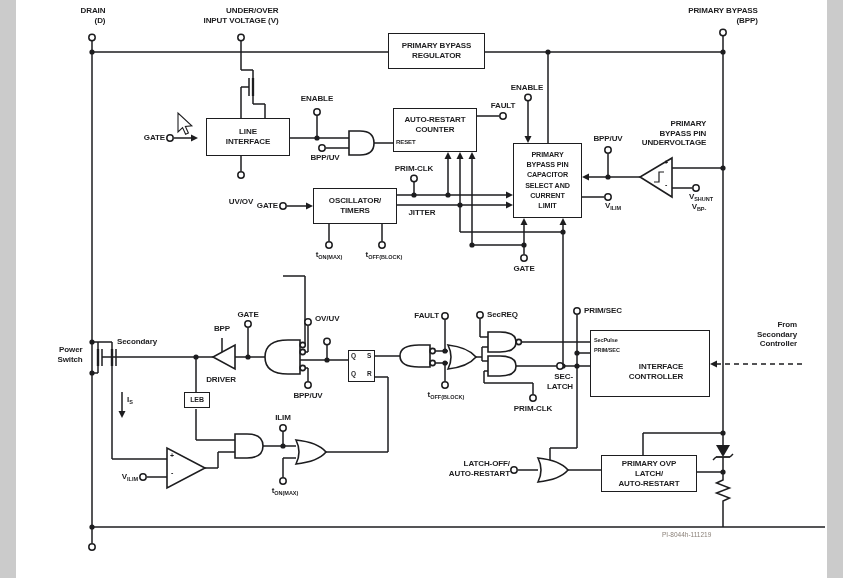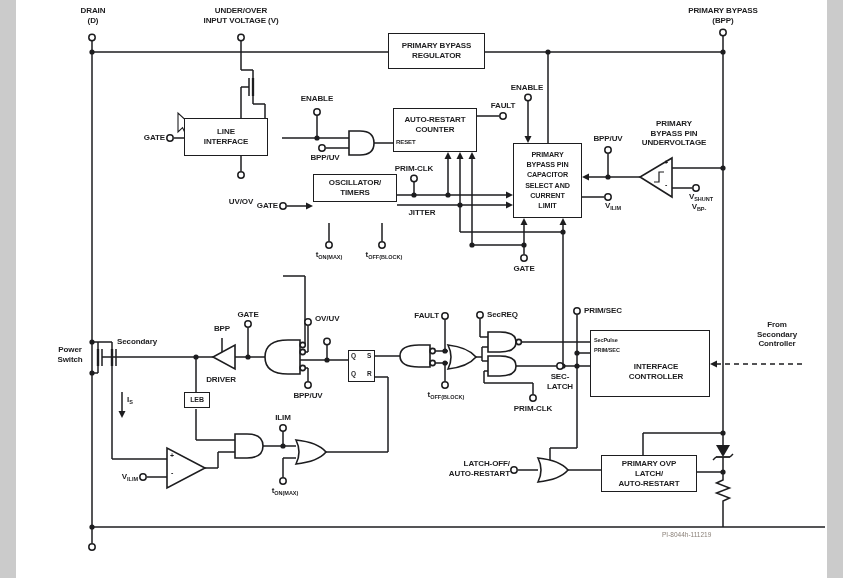--- a/index.html
+++ b/index.html
@@ -2,21 +2,21 @@
 <html><head>
 <meta charset="utf-8">
 <style>
   html,body{margin:0;padding:0;background:#fff;}
   .page{position:relative;width:843px;height:578px;background:#fff;overflow:hidden;
         font-family:"Liberation Sans",sans-serif;color:#1d1d1f;}
   .edge{position:absolute;top:0;bottom:0;width:16px;background:#cbcbcb;}
   .edge.l{left:0}.edge.r{right:0}
   svg.wires{position:absolute;left:0;top:0;}
   .lbl{position:absolute;font:bold 8px/9.5px "Liberation Sans",sans-serif;color:#1d1d1f;
-       white-space:pre-line;text-align:center;transform:translateX(-50%);letter-spacing:-0.1px;}
+       white-space:pre-line;text-align:right;transform:translateX(-50%);letter-spacing:-0.1px;}
   .la-left{transform:none;text-align:left;}
   .la-right{transform:translateX(-100%);text-align:right;}
   .tiny{font-size:5.5px;line-height:6.5px;}
   .blk{position:absolute;border:1.8px solid #1d1d1f;background:#fff;box-sizing:border-box;
        display:flex;align-items:center;justify-content:center;text-align:center;
        font:bold 8px/10px "Liberation Sans",sans-serif;white-space:pre-line;letter-spacing:-0.1px;}
   .blk.small{font-size:7.2px;line-height:10.3px;}
   .sb{font-size:5.5px;vertical-align:-2px;letter-spacing:0;}
   .fig{font:6.5px "Liberation Sans",sans-serif;color:#8a8078;letter-spacing:0;}
   .latchltr{position:absolute;font:bold 6.5px/7px "Liberation Sans",sans-serif;}
@@ -313,26 +313,26 @@
       <polygon points="122,418 118.5,411 125.5,411"></polygon>
     </g>
 
     <g>
       <path d="M178,113 l0,19 l4.6,-4.4 l3,6.6 l2.8,-1.3 l-3,-6.5 l6.4,-0.6 z" fill="#fff" stroke="#1d1d1f" stroke-width="1.1"></path>
     </g>
   </svg>
 
   <div class="blk" style="left:388px;top:33px;width:97px;height:36px">PRIMARY BYPASS
 REGULATOR</div>
-  <div class="blk" style="left:184px;top:118px;width:84px;height:38px">LINE
+  <div class="blk" style="left:206px;top:118px;width:84px;height:38px">LINE
 INTERFACE</div>
   <div class="blk" style="left:393px;top:108px;width:84px;height:44px;align-items:flex-start;padding-top:6px">AUTO-RESTART
 COUNTER</div>
   <div class="lbl la-left" style="left:396px;top:138px;font-size:6px">RESET</div>
-  <div class="blk" style="left:313px;top:174px;width:84px;height:28px">OSCILLATOR/
+  <div class="blk" style="left:313px;top:188px;width:84px;height:36px">OSCILLATOR/
 TIMERS</div>
   <div class="blk small" style="left:513px;top:143px;width:69px;height:75px">PRIMARY
 BYPASS PIN
 CAPACITOR
 SELECT AND
 CURRENT
 LIMIT</div>
   <div class="blk" style="left:590px;top:330px;width:120px;height:67px"></div>
   <div class="lbl" style="left:656px;top:362px">INTERFACE
 CONTROLLER</div>

